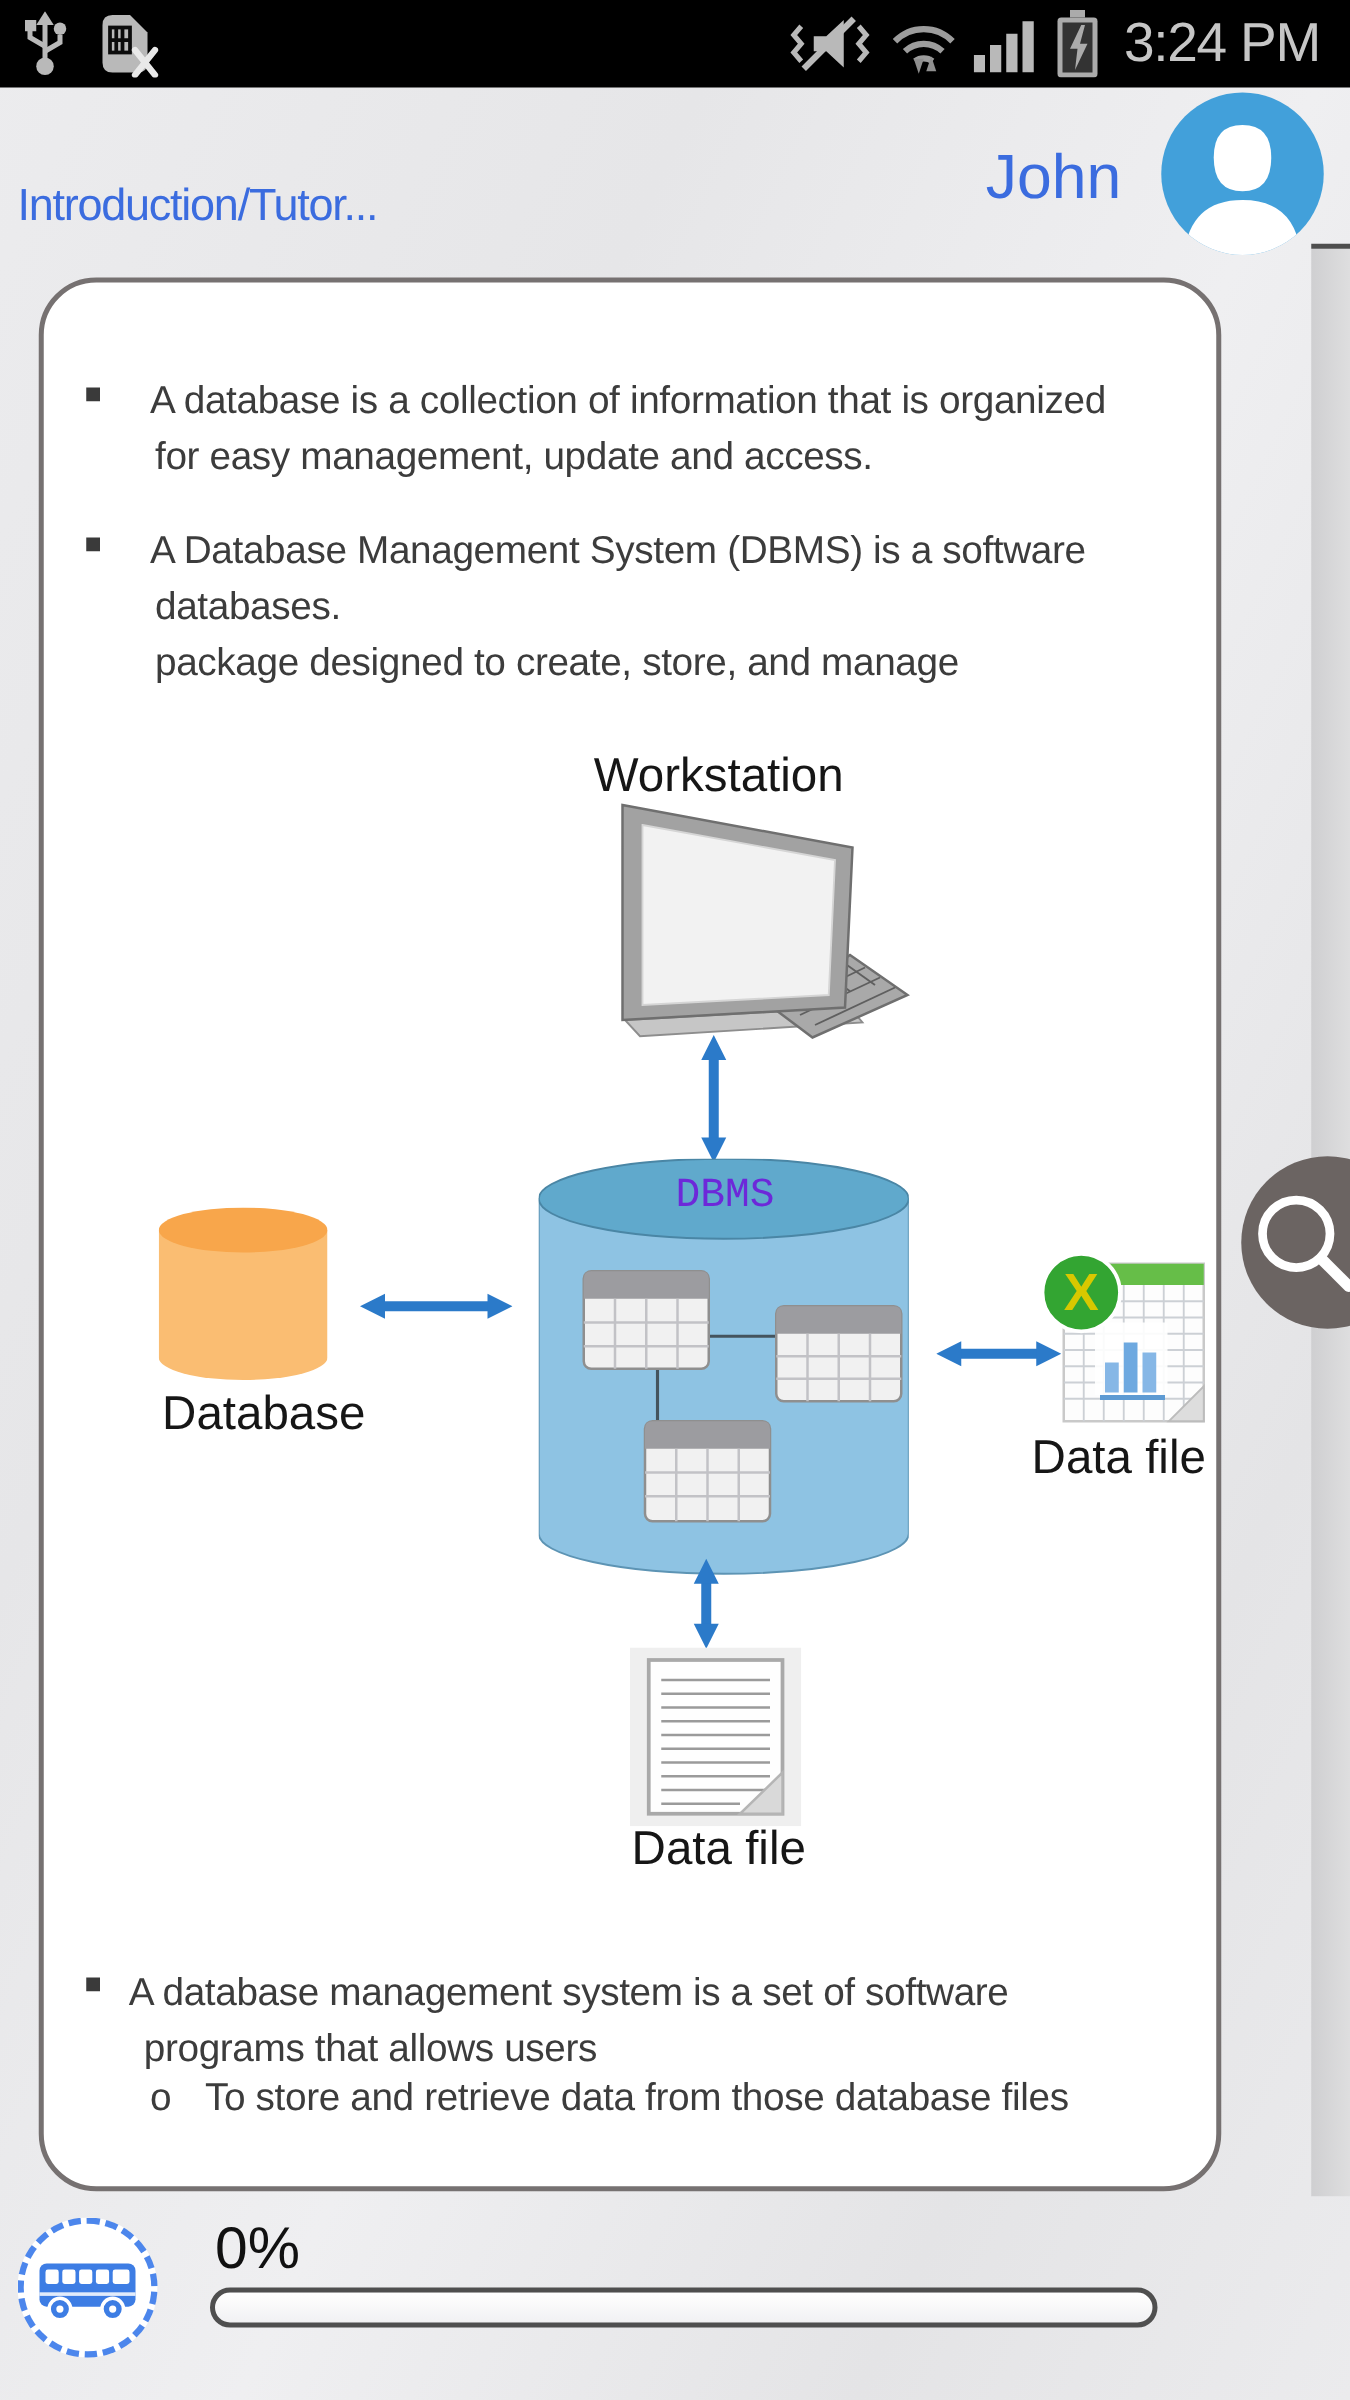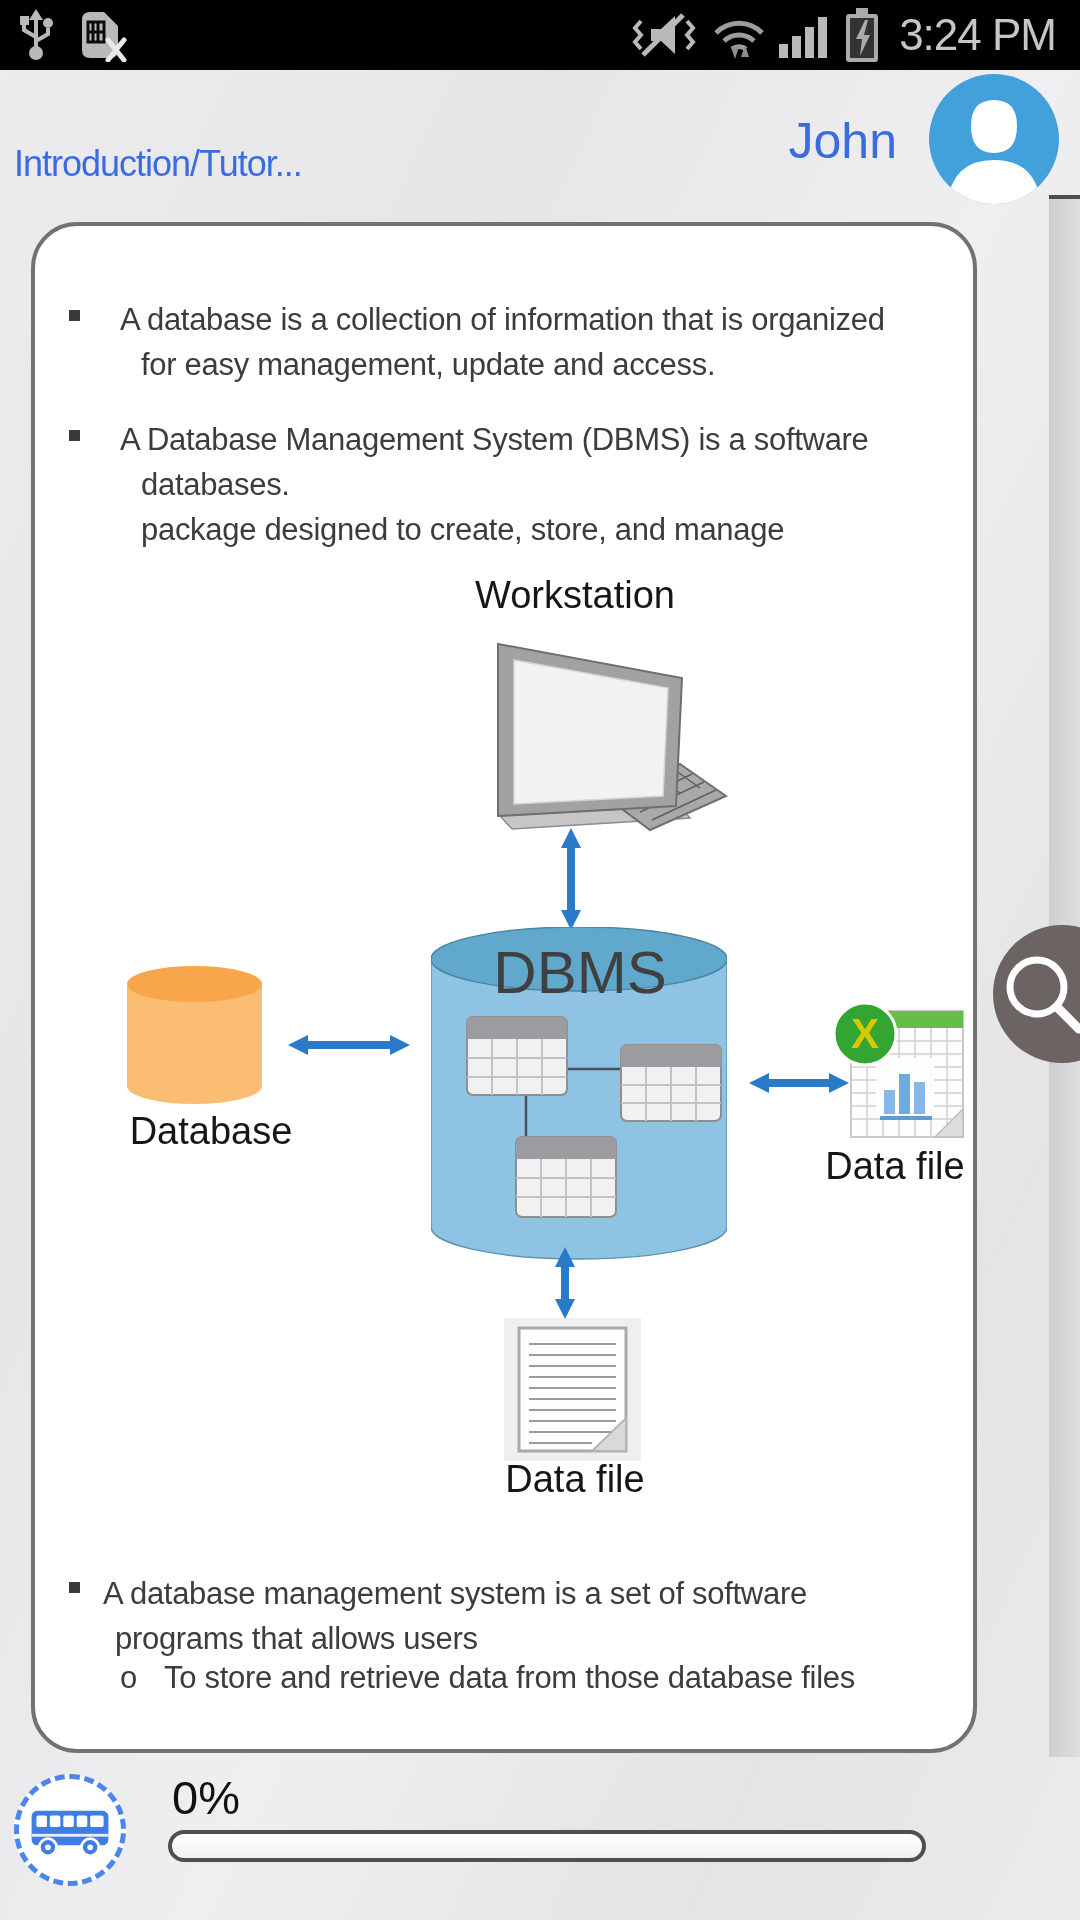--- a/index.html
+++ b/index.html
@@ -24,26 +24,26 @@
               background:linear-gradient(to right,#cfcfd1,#dededf);
               border-top:4px solid #4e4e4e;box-sizing:border-box;z-index:2;}
   .search-fab{position:absolute;left:993px;top:925px;width:138px;height:138px;border-radius:50%;
               background:#6b6462;z-index:20;}
   
   .card{position:absolute;left:31px;top:222px;width:946px;height:1531px;background:#fff;
         border:4px solid #767171;border-radius:46px;box-sizing:border-box;z-index:3;overflow:hidden;}
   .bullet-marker{position:absolute;width:11px;height:11px;background:#3a3a3a;}
   .b-text{position:absolute;color:#3c3c3c;font-size:31px;letter-spacing:-0.3px;line-height:45px;
           white-space:nowrap;}
-  .cont{margin-left:21px;}
+  .cont{margin-left:4px;}
   .sub-line{line-height:34px;margin-left:17px;font-size:31px;color:#3c3c3c;white-space:nowrap;}
   .sub-line .sm{display:inline-block;width:44px;}
   
   .dlabel{position:absolute;color:#161616;font-size:38px;white-space:nowrap;transform:translateX(-50%);}
-  .dbms-label{position:absolute;color:#404040;font-size:60px;transform:translateX(-50%);z-index:6;}
+  .dbms-label{position:absolute;color:#6d28d9;font-size:33px;transform:translateX(-50%);z-index:6;font-family:Liberation Mono, monospace;}
   .dia{position:absolute;}
   
   .bus-button{position:absolute;left:14px;top:1774px;width:112px;height:112px;border-radius:50%;
               background:#fff;border:5px dashed #4c86ec;box-sizing:border-box;z-index:5;
               display:flex;align-items:center;justify-content:center;}
   .progress-label{position:absolute;left:172px;top:1770px;font-size:47px;color:#111;}
   .progress-track{position:absolute;left:168px;top:1830px;width:758px;height:32px;border-radius:18px;
                   background:linear-gradient(#ffffff,#f1f1f3);border:4px solid #4f4f4f;
                   box-sizing:border-box;overflow:hidden;}
   .progress-fill{height:100%;background:#4c86ec;width:0;}
@@ -137,21 +137,21 @@
       <div class="cont">for easy management, update and access.</div>
     </div>
 
     <div class="bullet-marker" style="left:34px;top:204px;"></div>
     <div class="b-text" style="left:85px;top:191px;">
       <div>A Database Management System (DBMS) is a software</div>
       <div class="cont">databases.</div>
       <div class="cont">package designed to create, store, and manage</div>
     </div>
 
-    <div class="dlabel" style="left:540px;top:348px;">Workstation</div>
+    <div class="dlabel" style="left:540px;top:374px;">Workstation</div>
 
     <svg class="dia" style="left:449px;top:412px;" width="244" height="200" viewBox="0 0 244 200">
       <path d="M16,178 L196,168 L206,180 L28,191 z" fill="#c6c6c6" stroke="#8d8d8d" stroke-width="1.5"></path>
       <path d="M196,126 L242,158 L166,192 L134,168 z" fill="#a9a9a9" stroke="#6f6f6f" stroke-width="2"></path>
       <g stroke="#5f5f5f" stroke-width="1.5">
         <line x1="208" y1="136" x2="146" y2="166"></line>
           <line x1="220" y1="144" x2="156" y2="174"></line>
         <line x1="232" y1="152" x2="168" y2="182"></line>
         <line x1="170" y1="136" x2="196" y2="155"></line>
           <line x1="188" y1="130" x2="216" y2="150"></line>

